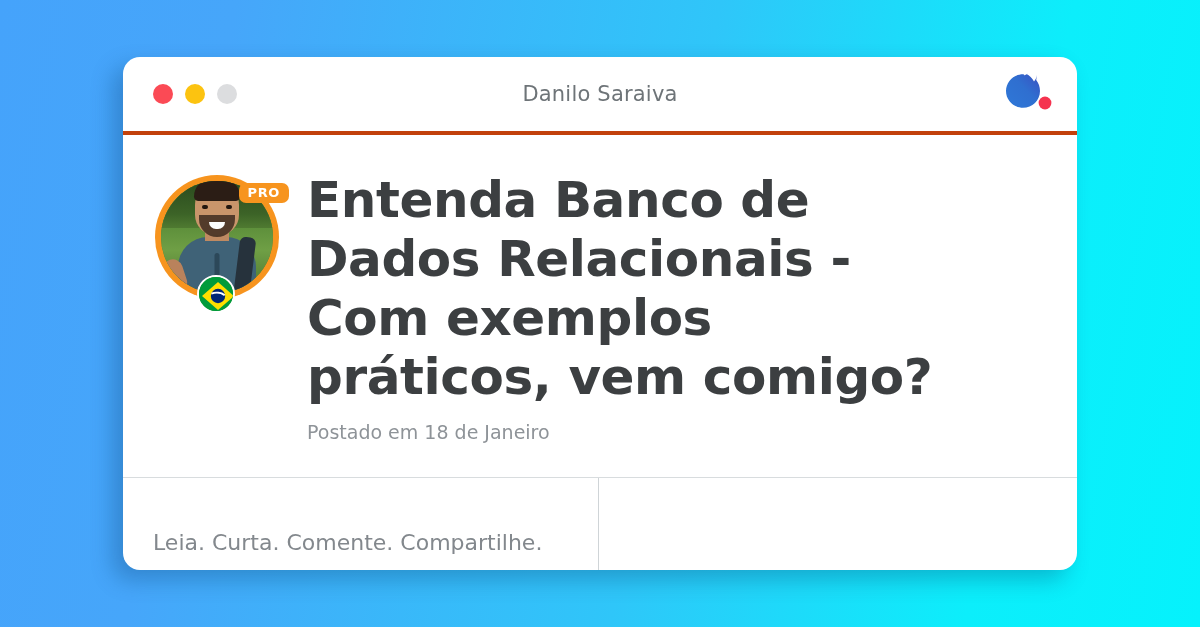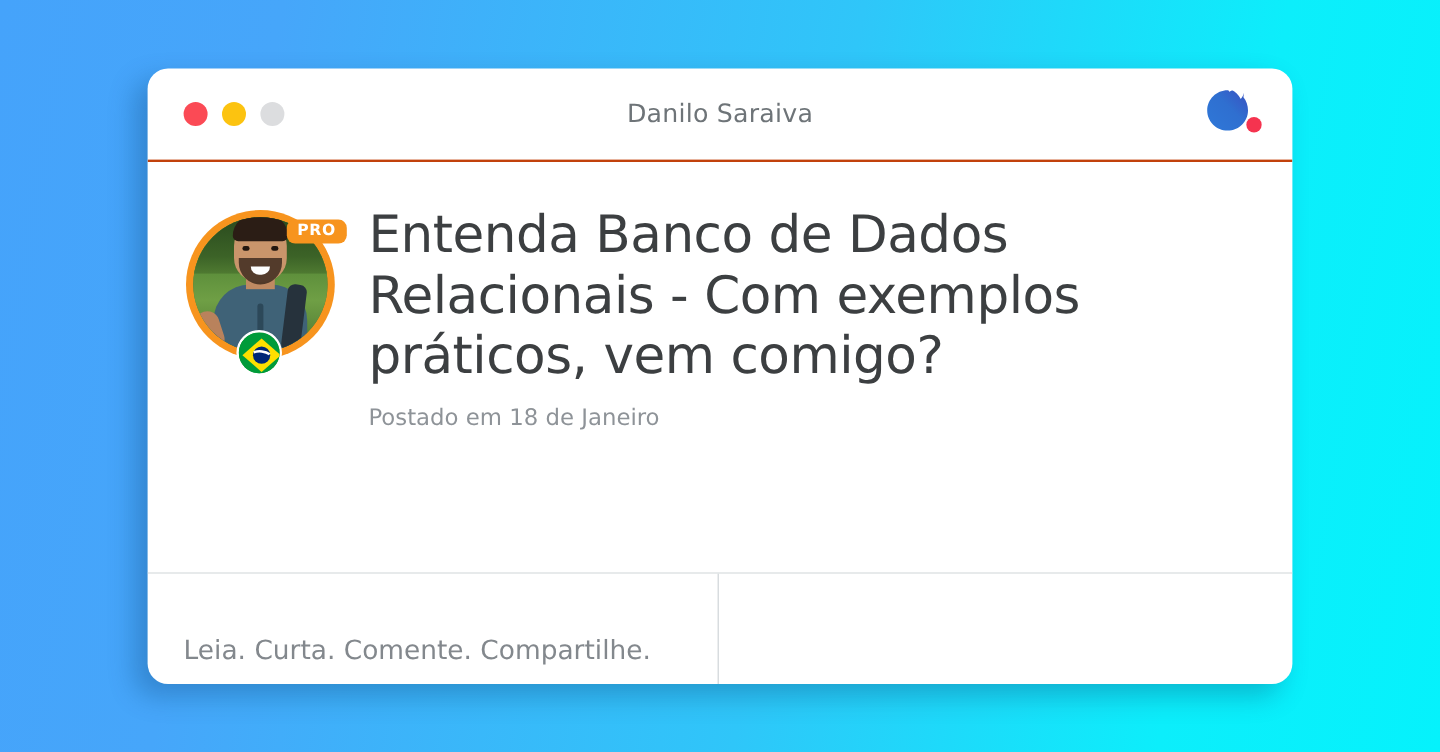--- a/index.html
+++ b/index.html
@@ -29,21 +29,21 @@
     display: flex;
     flex-direction: column;
     overflow: hidden;
   }
 
   
   .titlebar {
     position: relative;
     height: 78px;
     flex: none;
-    border-bottom: 2px solid #c2410c;
+    border-bottom: 4px solid #c2410c;
     display: flex;
     align-items: center;
   }
 
   .traffic-lights {
     position: absolute;
     left: 30px;
     top: 50%;
     transform: translateY(-50%);
     display: flex;
@@ -251,23 +251,23 @@
     overflow: hidden;
     border: 2px solid #ffffff;
     background: #1f9c3a;
     z-index: 5;
   }
 
   
   .post-text { flex: 1 1 auto; min-width: 0; padding-top: 2px; }
 
   .post-title {
-    font-size: 43px;
+    font-size: 50px;
     line-height: 1.18;
-    font-weight: 400;
+    font-weight: 700;
     color: #3c3f41;
     letter-spacing: -0.4px;
     max-width: 660px;
   }
 
   .post-date {
     margin-top: 14px;
     font-size: 19px;
     color: #8e9398;
     font-weight: 400;

